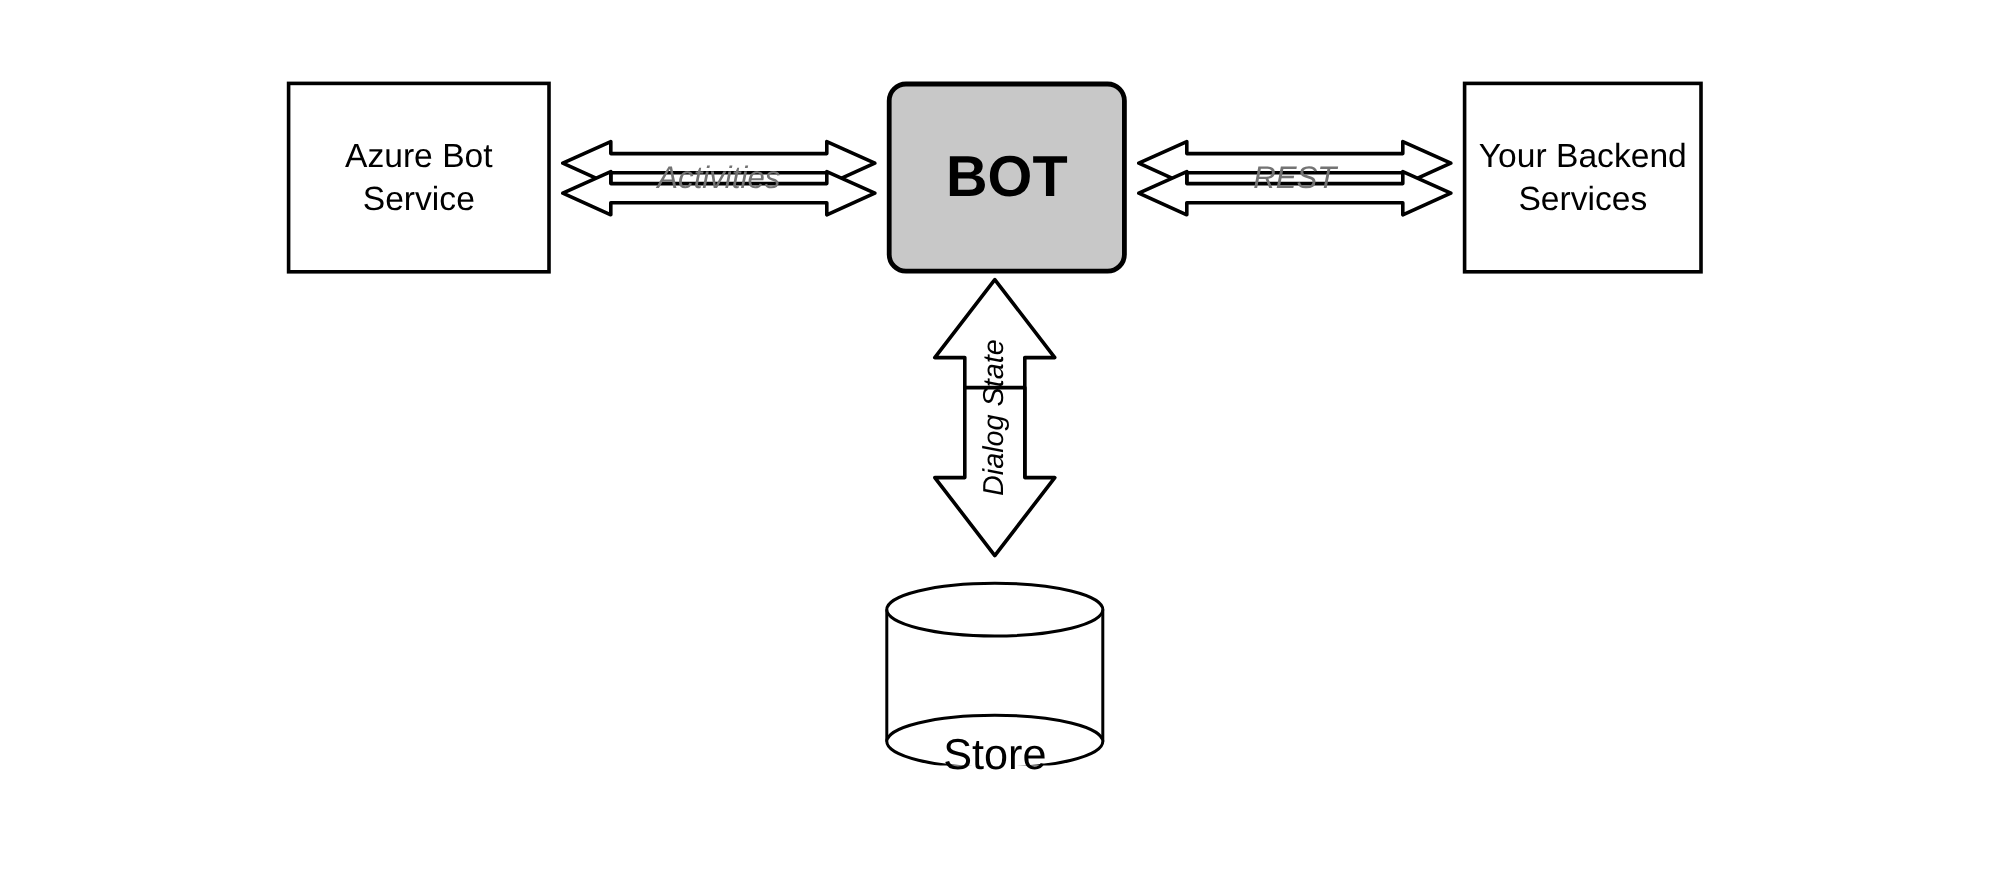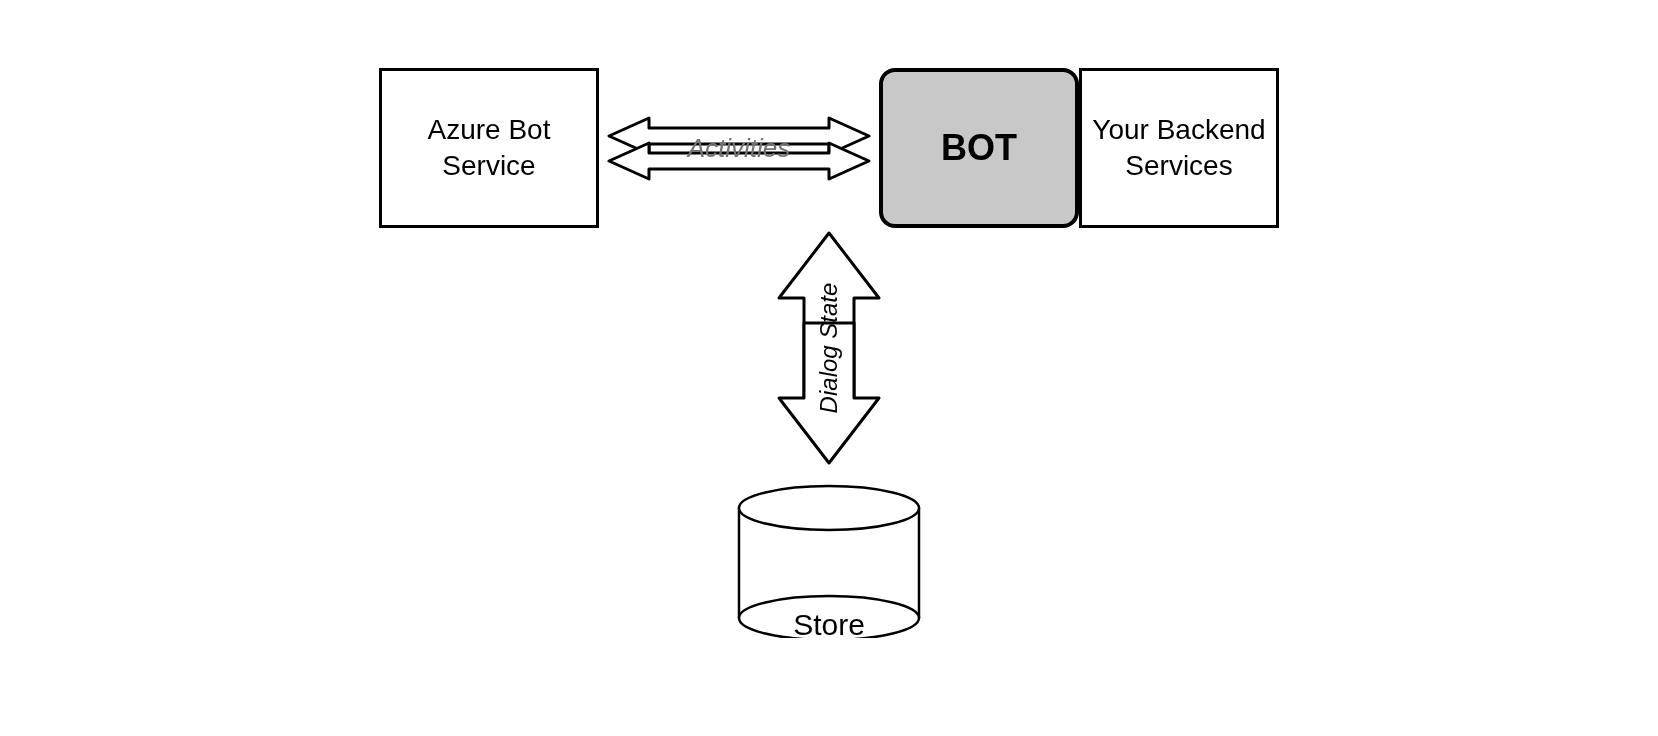--- a/index.html
+++ b/index.html
@@ -54,21 +54,21 @@
       width: 200px;
       height: 160px;
     }
 
     .box-bot {
       width: 200px;
       height: 160px;
       border: 4px solid #000;
       border-radius: 16px;
       background: #c8c8c8;
-      font-size: 36px;
+      font-size: 48px;
       font-weight: 700;
     }
 
     
     .arrow-h {
       width: 280px;
       height: 80px;
       position: relative;
       display: flex;
       align-items: center;
@@ -103,21 +103,21 @@
 
     
     .store-container {
       display: flex;
       flex-direction: column;
       align-items: center;
       margin-top: 10px;
     }
 
     .store-label {
-      font-size: 30px;
+      font-size: 36px;
       margin-top: 12px;
       text-align: center;
     }
   </style>
 </head>
 <body>
 
 <div class="diagram-container">
 
   <div class="top-row">
@@ -133,20 +133,29 @@
 
         <polygon points="230,35 270,53 230,71 230,61 50,61 50,71 10,53 50,35 50,45 230,45" fill="white" stroke="black" stroke-width="3" stroke-linejoin="round"></polygon>
       </svg>
       <span class="arrow-label" style="top: 50%; left: 50%; transform: translate(-50%, -50%);">Activities</span>
     </div>
 
     <div class="box box-bot">
       <span>BOT</span>
     </div>
 
+    <div class="arrow-h">
+      <svg viewBox="0 0 280 80" xmlns="http://www.w3.org/2000/svg">
+
+        <polygon points="50,10 10,28 50,46 50,36 230,36 230,46 270,28 230,10 230,20 50,20" fill="white" stroke="black" stroke-width="3" stroke-linejoin="round"></polygon>
+
+        <polygon points="230,35 270,53 230,71 230,61 50,61 50,71 10,53 50,35 50,45 230,45" fill="white" stroke="black" stroke-width="3" stroke-linejoin="round"></polygon>
+      </svg>
+      <span class="arrow-label" style="top: 50%; left: 50%; transform: translate(-50%, -50%);">REST</span>
+    </div>
 
     <div class="box box-backend">
       <span>Your Backend Services</span>
     </div>
 
   </div>
 
   <div class="vertical-section">
 
     <div style="position: relative; width: 140px; height: 240px;">

